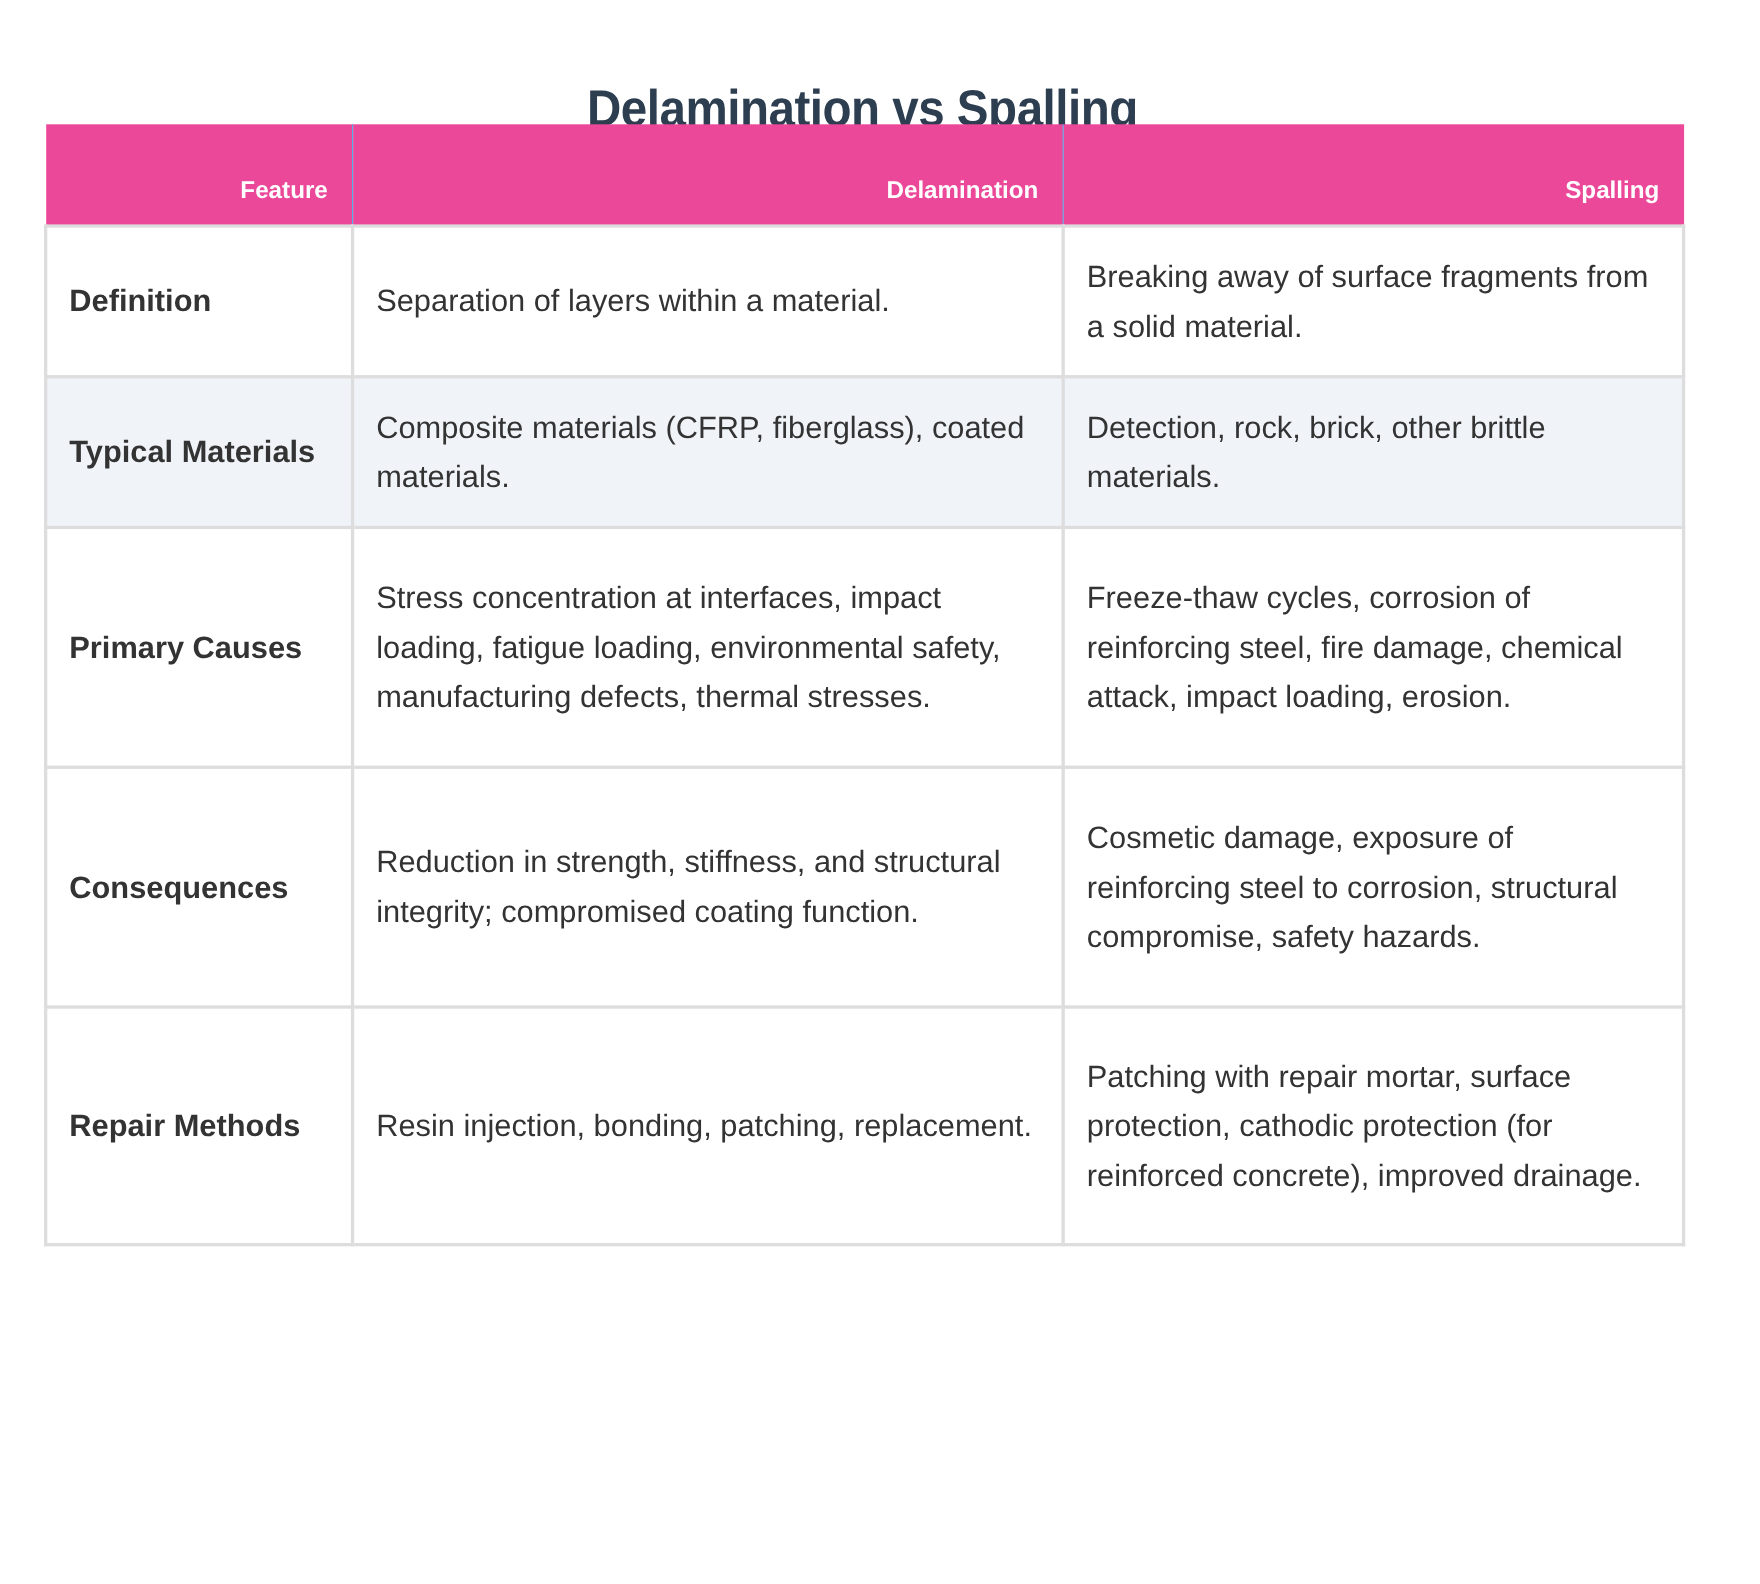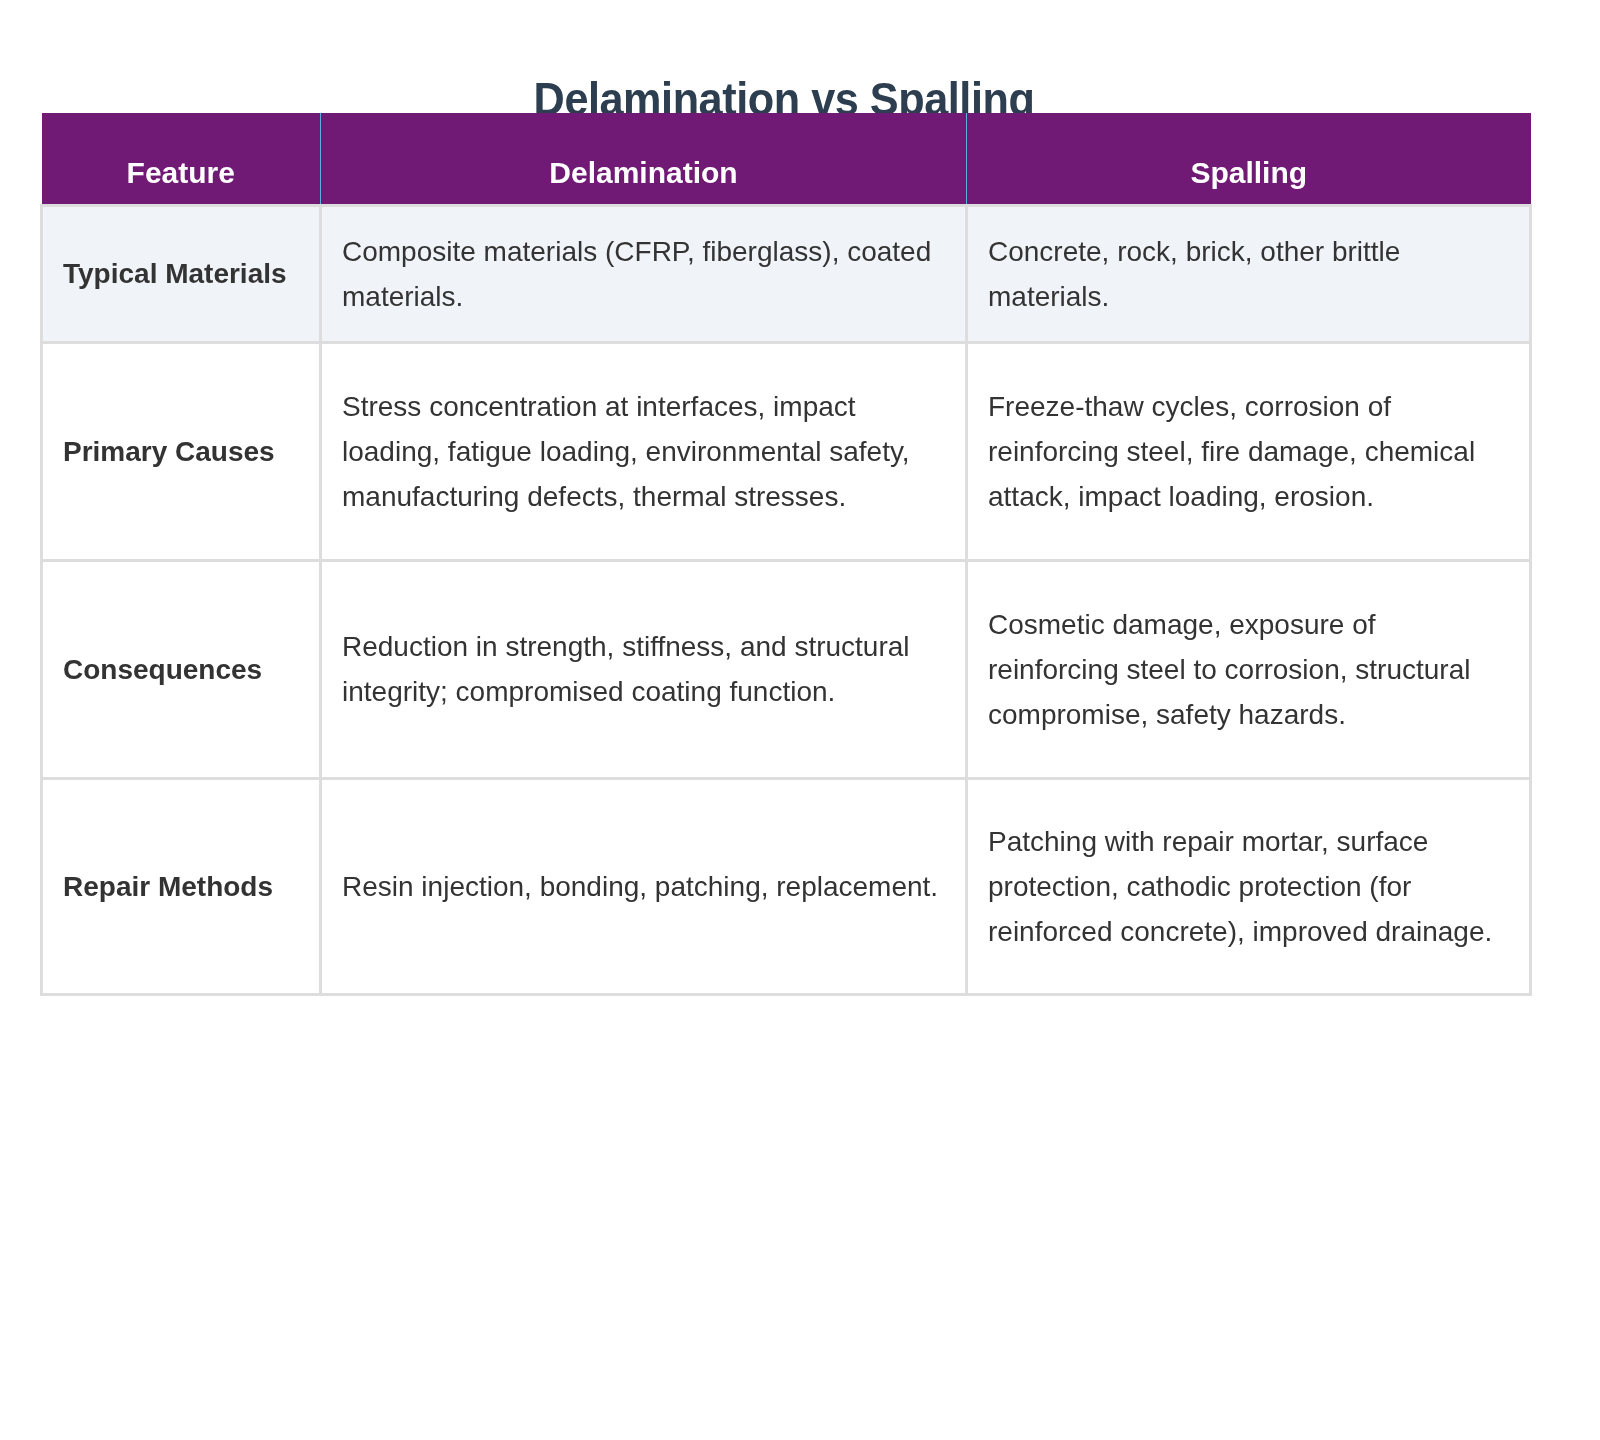--- a/index.html
+++ b/index.html
@@ -14,22 +14,22 @@
       transform: scaleX(0.92); transform-origin: 784px 0;
     }
     table {
       position: absolute; left: 40px; top: 113px;
       width: 1489px; border-collapse: collapse; table-layout: fixed;
     }
     col.c1 { width: 279px; }
     col.c2 { width: 646px; }
     col.c3 { width: 564px; }
     th {
-      background: #701a75; color: #ffffff; text-align: center;
-      font-size: 30px; font-weight: bold; height: 92px;
+      background: #ec4899; color: #ffffff; text-align: right;
+      font-size: 22px; font-weight: bold; height: 92px;
       padding: 30px 22px 0 22px; box-sizing: border-box;
       vertical-align: middle; border-right: 1px solid #5aaee6;
     }
     th:last-child { border-right: none; }
     td {
       font-size: 28px; line-height: 45px; padding: 22px 20px 22px 20px;
       border: 3px solid #dddddd; vertical-align: middle;
     }
     td.feat { font-weight: bold; }
     tr.alt td { background: #f0f4f9; }
@@ -46,24 +46,29 @@
       <col class="c3">
     </colgroup>
   <thead>
     <tr>
       <th>Feature</th>
       <th>Delamination</th>
       <th>Spalling</th>
     </tr>
   </thead>
   <tbody>
+    <tr style="height:128px">
+      <td class="feat">Definition</td>
+      <td>Separation of layers within a material.</td>
+      <td>Breaking away of surface fragments from a solid material.</td>
+    </tr>
     <tr class="alt" style="height:129px">
       <td class="feat">Typical Materials</td>
       <td>Composite materials (CFRP, fiberglass), coated materials.</td>
-      <td>Concrete, rock, brick, other brittle materials.</td>
+      <td>Detection, rock, brick, other brittle materials.</td>
     </tr>
     <tr style="height:218px">
       <td class="feat">Primary Causes</td>
       <td>Stress concentration at interfaces, impact loading, fatigue loading, environmental safety, manufacturing defects, thermal stresses.</td>
       <td>Freeze-thaw cycles, corrosion of reinforcing steel, fire damage, chemical attack, impact loading, erosion.</td>
     </tr>
     <tr style="height:218px">
       <td class="feat">Consequences</td>
       <td>Reduction in strength, stiffness, and structural integrity; compromised coating function.</td>
       <td>Cosmetic damage, exposure of reinforcing steel to corrosion, structural compromise, safety hazards.</td>

